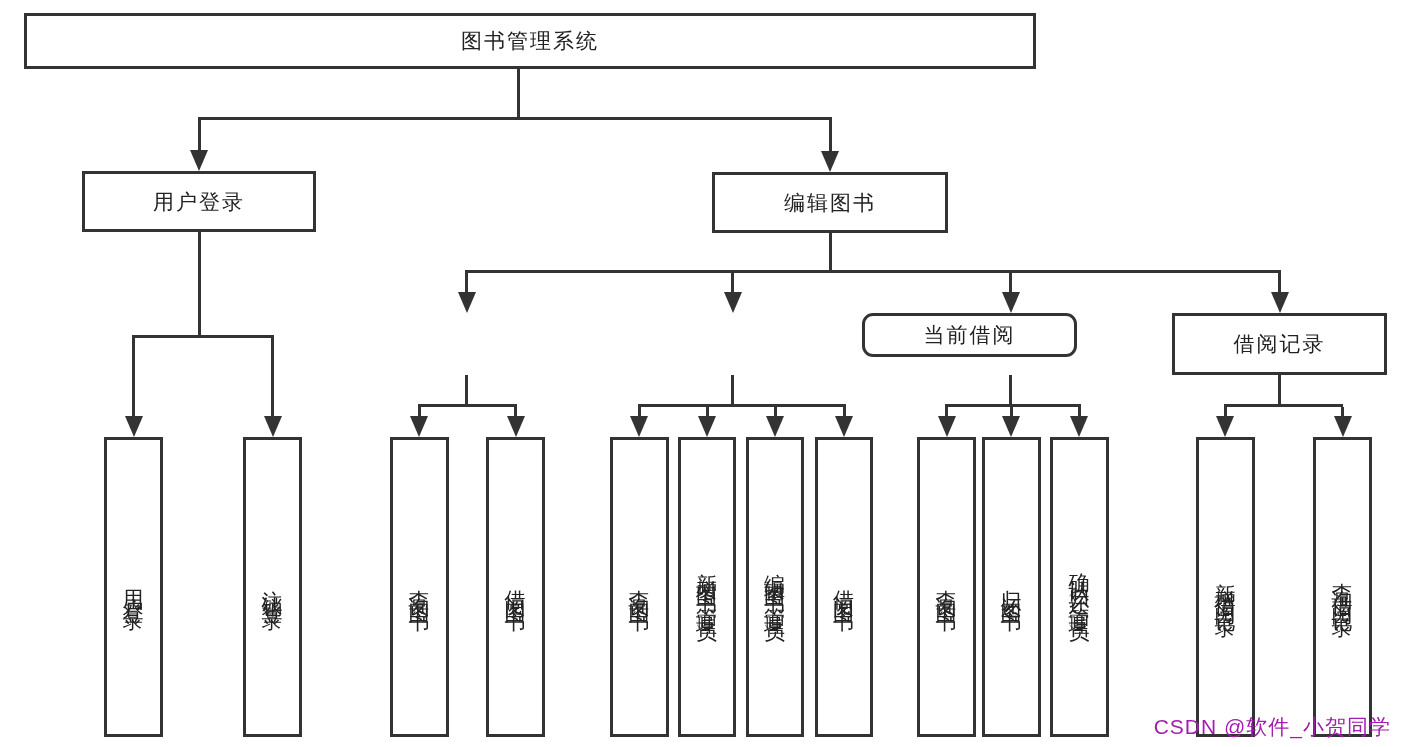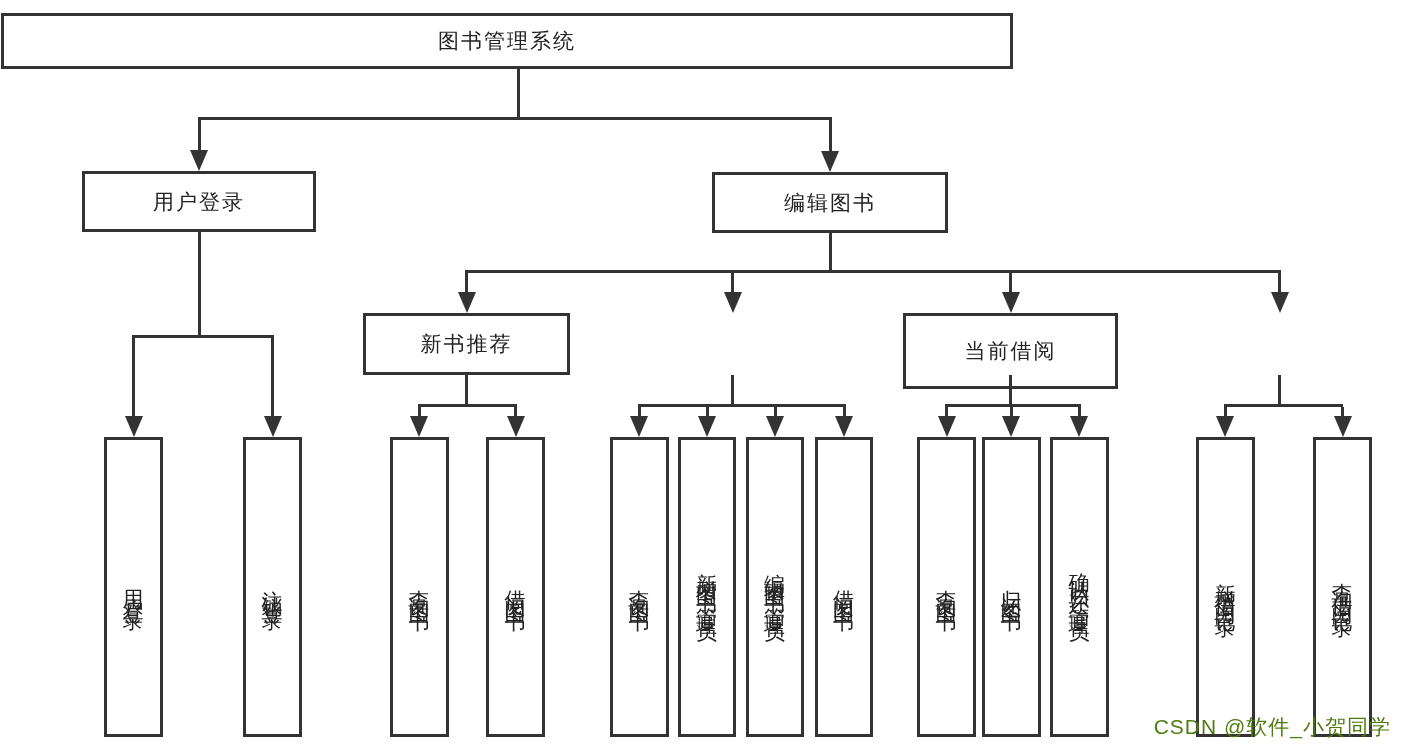--- a/index.html
+++ b/index.html
@@ -20,30 +20,30 @@
   }
   .hline,.vline{position:absolute;background:#333333;}
   .hline{height:3px;}
   .vline{width:3px;}
   .arrow{
     position:absolute;width:0;height:0;
     border-left:9px solid transparent;border-right:9px solid transparent;
     border-top:21px solid #333333;
   }
   .watermark{
-    position:absolute;right:14px;bottom:6px;font-size:21px;color:#4d7c0f;
+    position:absolute;right:14px;bottom:6px;font-size:21px;color:#a21caf;
     letter-spacing:1px;white-space:nowrap;
   }
 </style>
 </head>
 <body>
 
 <div id="canvas">
 
-  <div class="box" style="left:1px;top:13px;width:1012px;height:56px;">
+  <div class="box" style="left:24px;top:13px;width:1012px;height:56px;">
     <span>图书管理系统</span>
   </div>
 
   <div class="vline" style="left:517px;top:69px;height:51px;"></div>
   <div class="hline" style="left:198px;top:117px;width:634px;"></div>
   <div class="vline" style="left:198px;top:120px;height:31px;"></div>
   <div class="arrow" style="left:190px;top:150px;"></div>
   <div class="vline" style="left:829px;top:120px;height:31px;"></div>
   <div class="arrow" style="left:821px;top:151px;"></div>
 
@@ -65,25 +65,25 @@
   <div class="hline" style="left:465px;top:270px;width:816px;"></div>
   <div class="vline" style="left:465px;top:273px;height:21px;"></div>
   <div class="arrow" style="left:458px;top:292px;"></div>
   <div class="vline" style="left:731px;top:273px;height:21px;"></div>
   <div class="arrow" style="left:724px;top:292px;"></div>
   <div class="vline" style="left:1009px;top:273px;height:21px;"></div>
   <div class="arrow" style="left:1002px;top:292px;"></div>
   <div class="vline" style="left:1278px;top:273px;height:21px;"></div>
   <div class="arrow" style="left:1271px;top:292px;"></div>
 
-  <div class="box" style="left:363px;top:313px;width:207px;height:62px;">
-    <span>新书推荐</span>
+  <div class="box" style="left:862px;top:313px;width:215px;height:44px;border-radius:11px;">
+    <span>当前借阅</span>
   </div>
-  <div class="box" style="left:903px;top:313px;width:215px;height:76px;">
-    <span>当前借阅</span>
+  <div class="box" style="left:1172px;top:313px;width:215px;height:62px;">
+    <span>借阅记录</span>
   </div>
 
   <div class="vline" style="left:465px;top:375px;height:32px;"></div>
   <div class="hline" style="left:418px;top:404px;width:99px;"></div>
   <div class="vline" style="left:418px;top:407px;height:10px;"></div>
   <div class="arrow" style="left:410px;top:416px;"></div>
   <div class="vline" style="left:514px;top:407px;height:10px;"></div>
   <div class="arrow" style="left:507px;top:416px;"></div>
 
   <div class="vline" style="left:731px;top:375px;height:32px;"></div>

